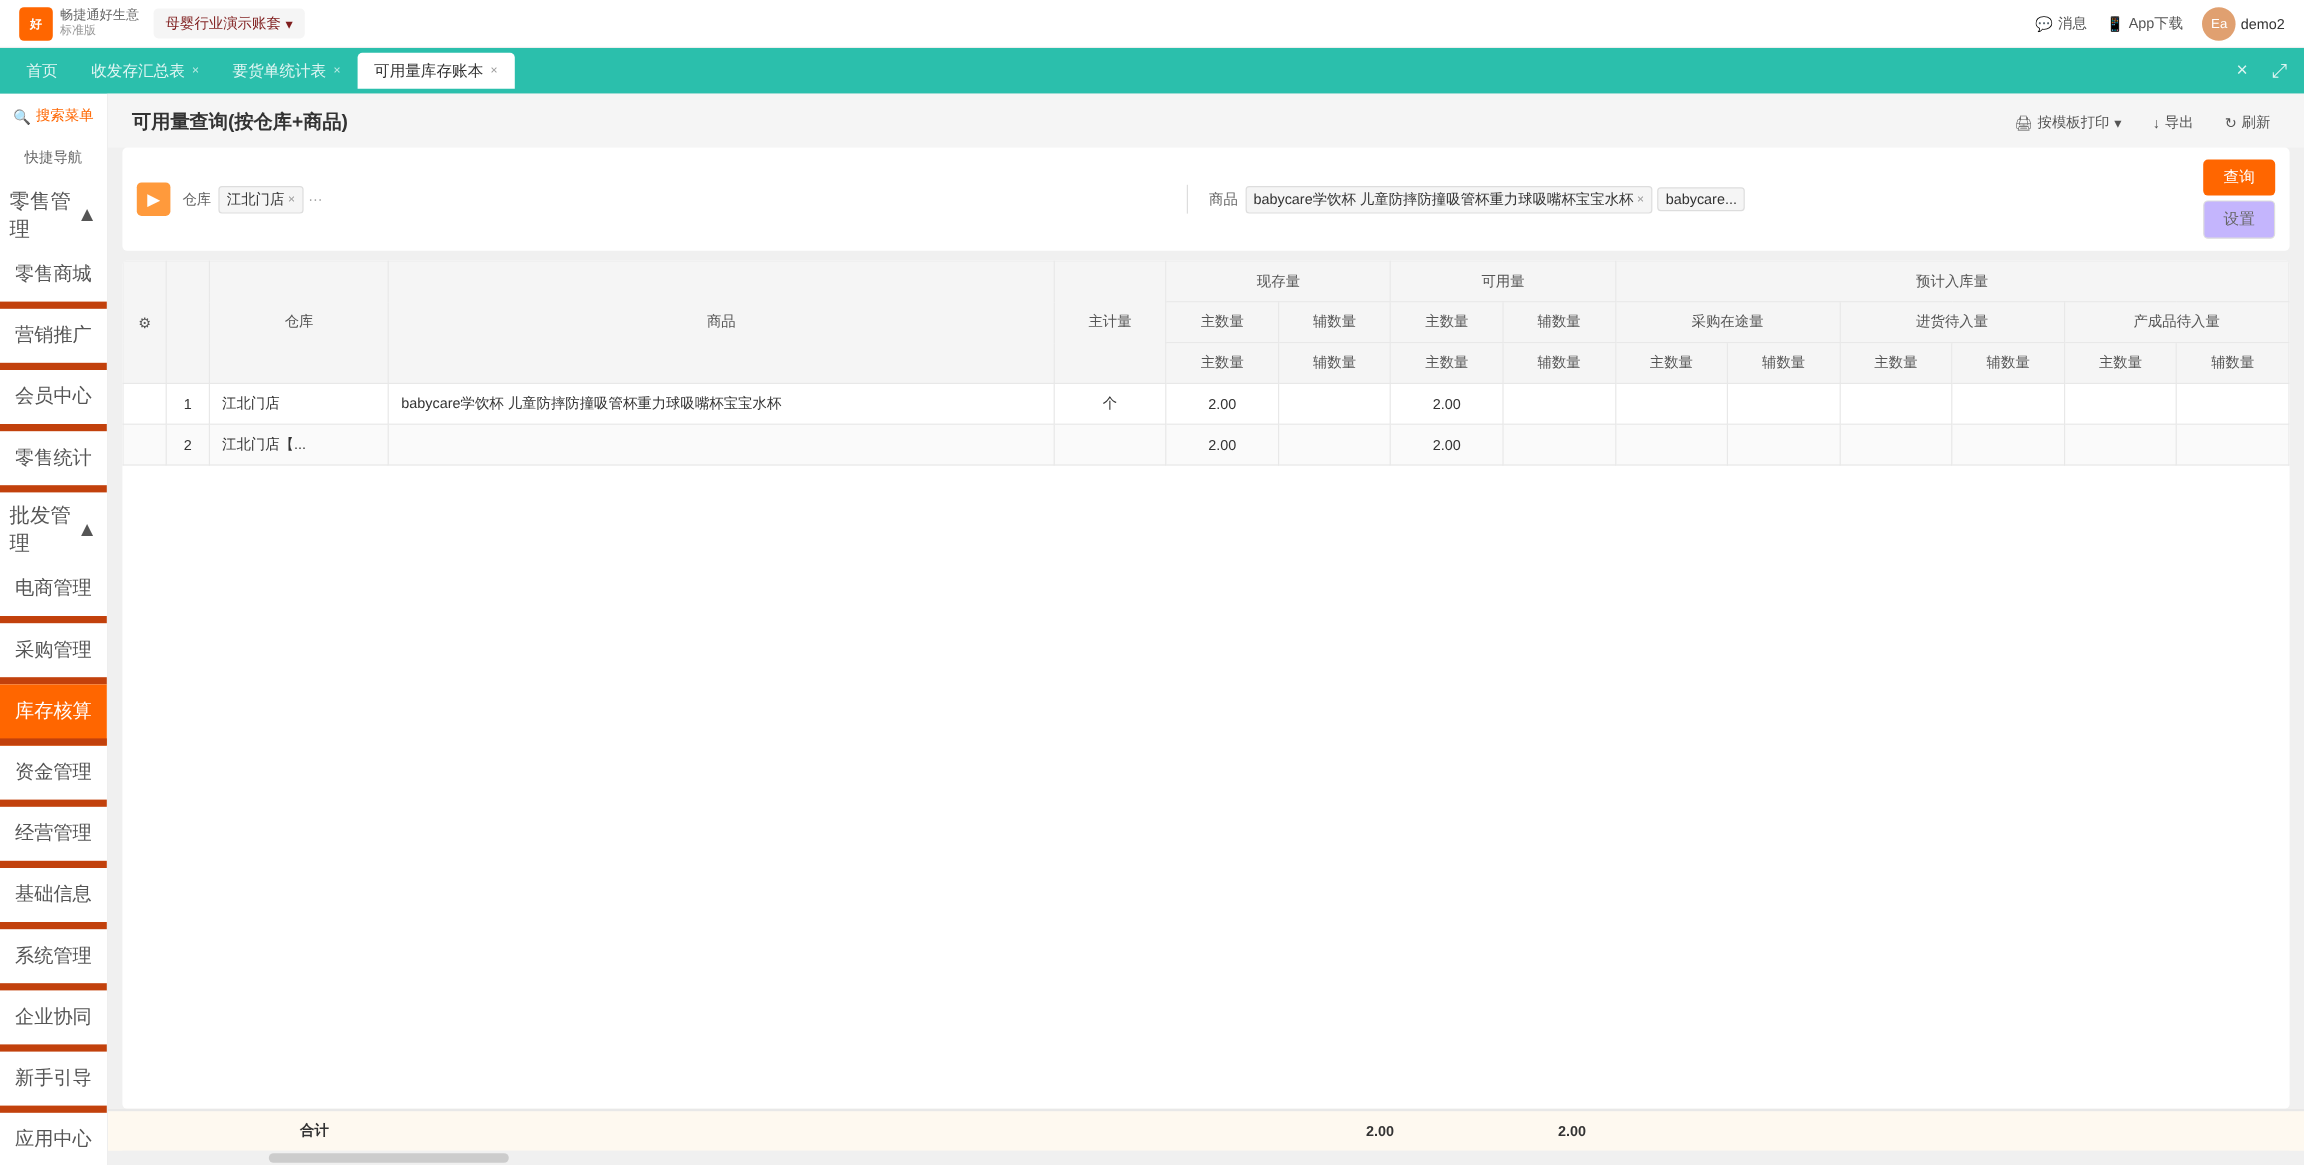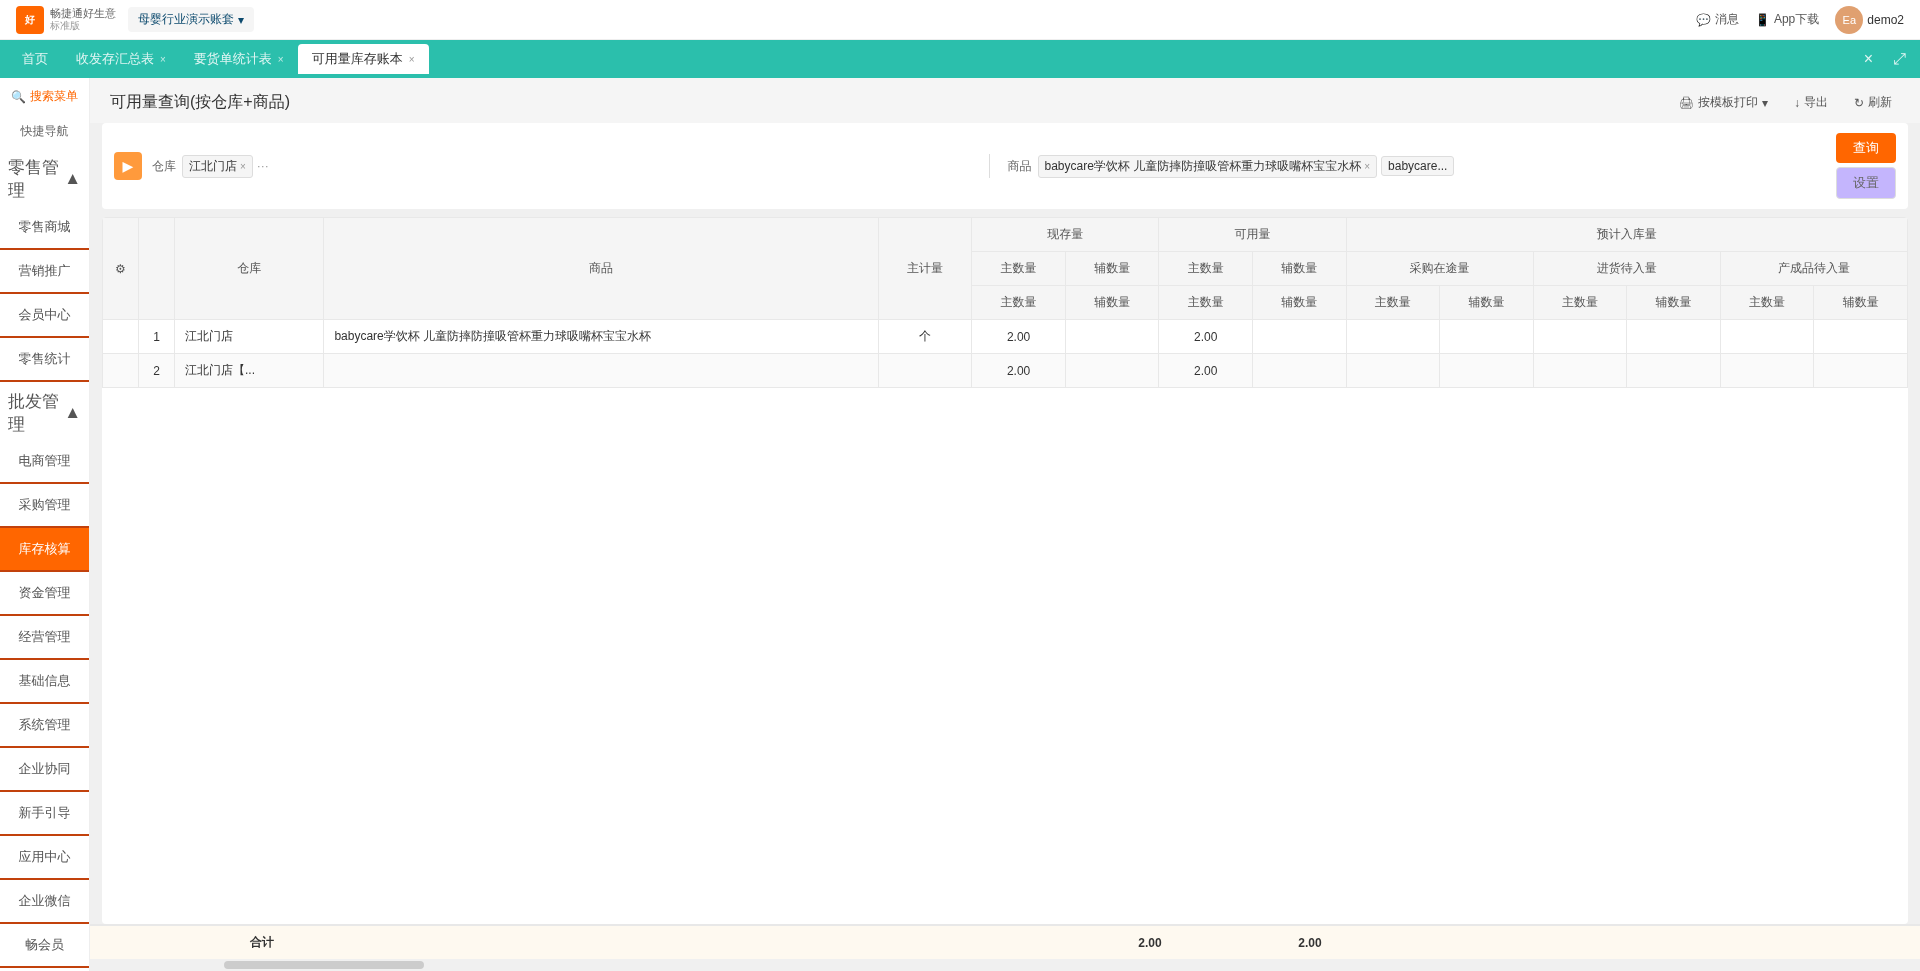--- a/index.html
+++ b/index.html
@@ -49,21 +49,21 @@
     }
     .industry-selector {
       display: flex;
       align-items: center;
       gap: 4px;
       background: #f5f5f5;
       padding: 4px 10px;
       border-radius: 4px;
       cursor: pointer;
       font-size: 12px;
-      color: #0c4a6e;
+      color: #7f1d1d;
     }
     .top-bar-right {
       display: flex;
       align-items: center;
       gap: 16px;
     }
     .top-icon-btn {
       display: flex;
       align-items: center;
       gap: 4px;
@@ -144,23 +144,23 @@
       display: flex;
       flex-direction: column;
       border-right: 1px solid #eee;
       flex-shrink: 0;
       overflow-y: auto;
     }
     .sidebar-item {
       padding: 12px 6px;
       text-align: center;
       cursor: pointer;
-      font-size: 13px;
+      font-size: 16px;
       color: #555;
-      border-bottom: 2px solid #c2410c;
+      border-bottom: 6px solid #c2410c;
       display: flex;
       flex-direction: column;
       align-items: center;
       gap: 4px;
     }
     .sidebar-item.active {
       background: #ff6600;
       color: #fff;
     }
     .sidebar-search {
@@ -206,21 +206,21 @@
     .page-header {
       background: #f5f5f5;
       padding: 12px 20px 8px;
       display: flex;
       align-items: center;
       justify-content: space-between;
       flex-shrink: 0;
     }
     .page-title {
       font-size: 16px;
-      font-weight: normal;
+      font-weight: bold;
       color: #333;
     }
     .page-actions {
       display: flex;
       align-items: center;
       gap: 10px;
     }
     .action-btn {
       display: flex;
       align-items: center;

